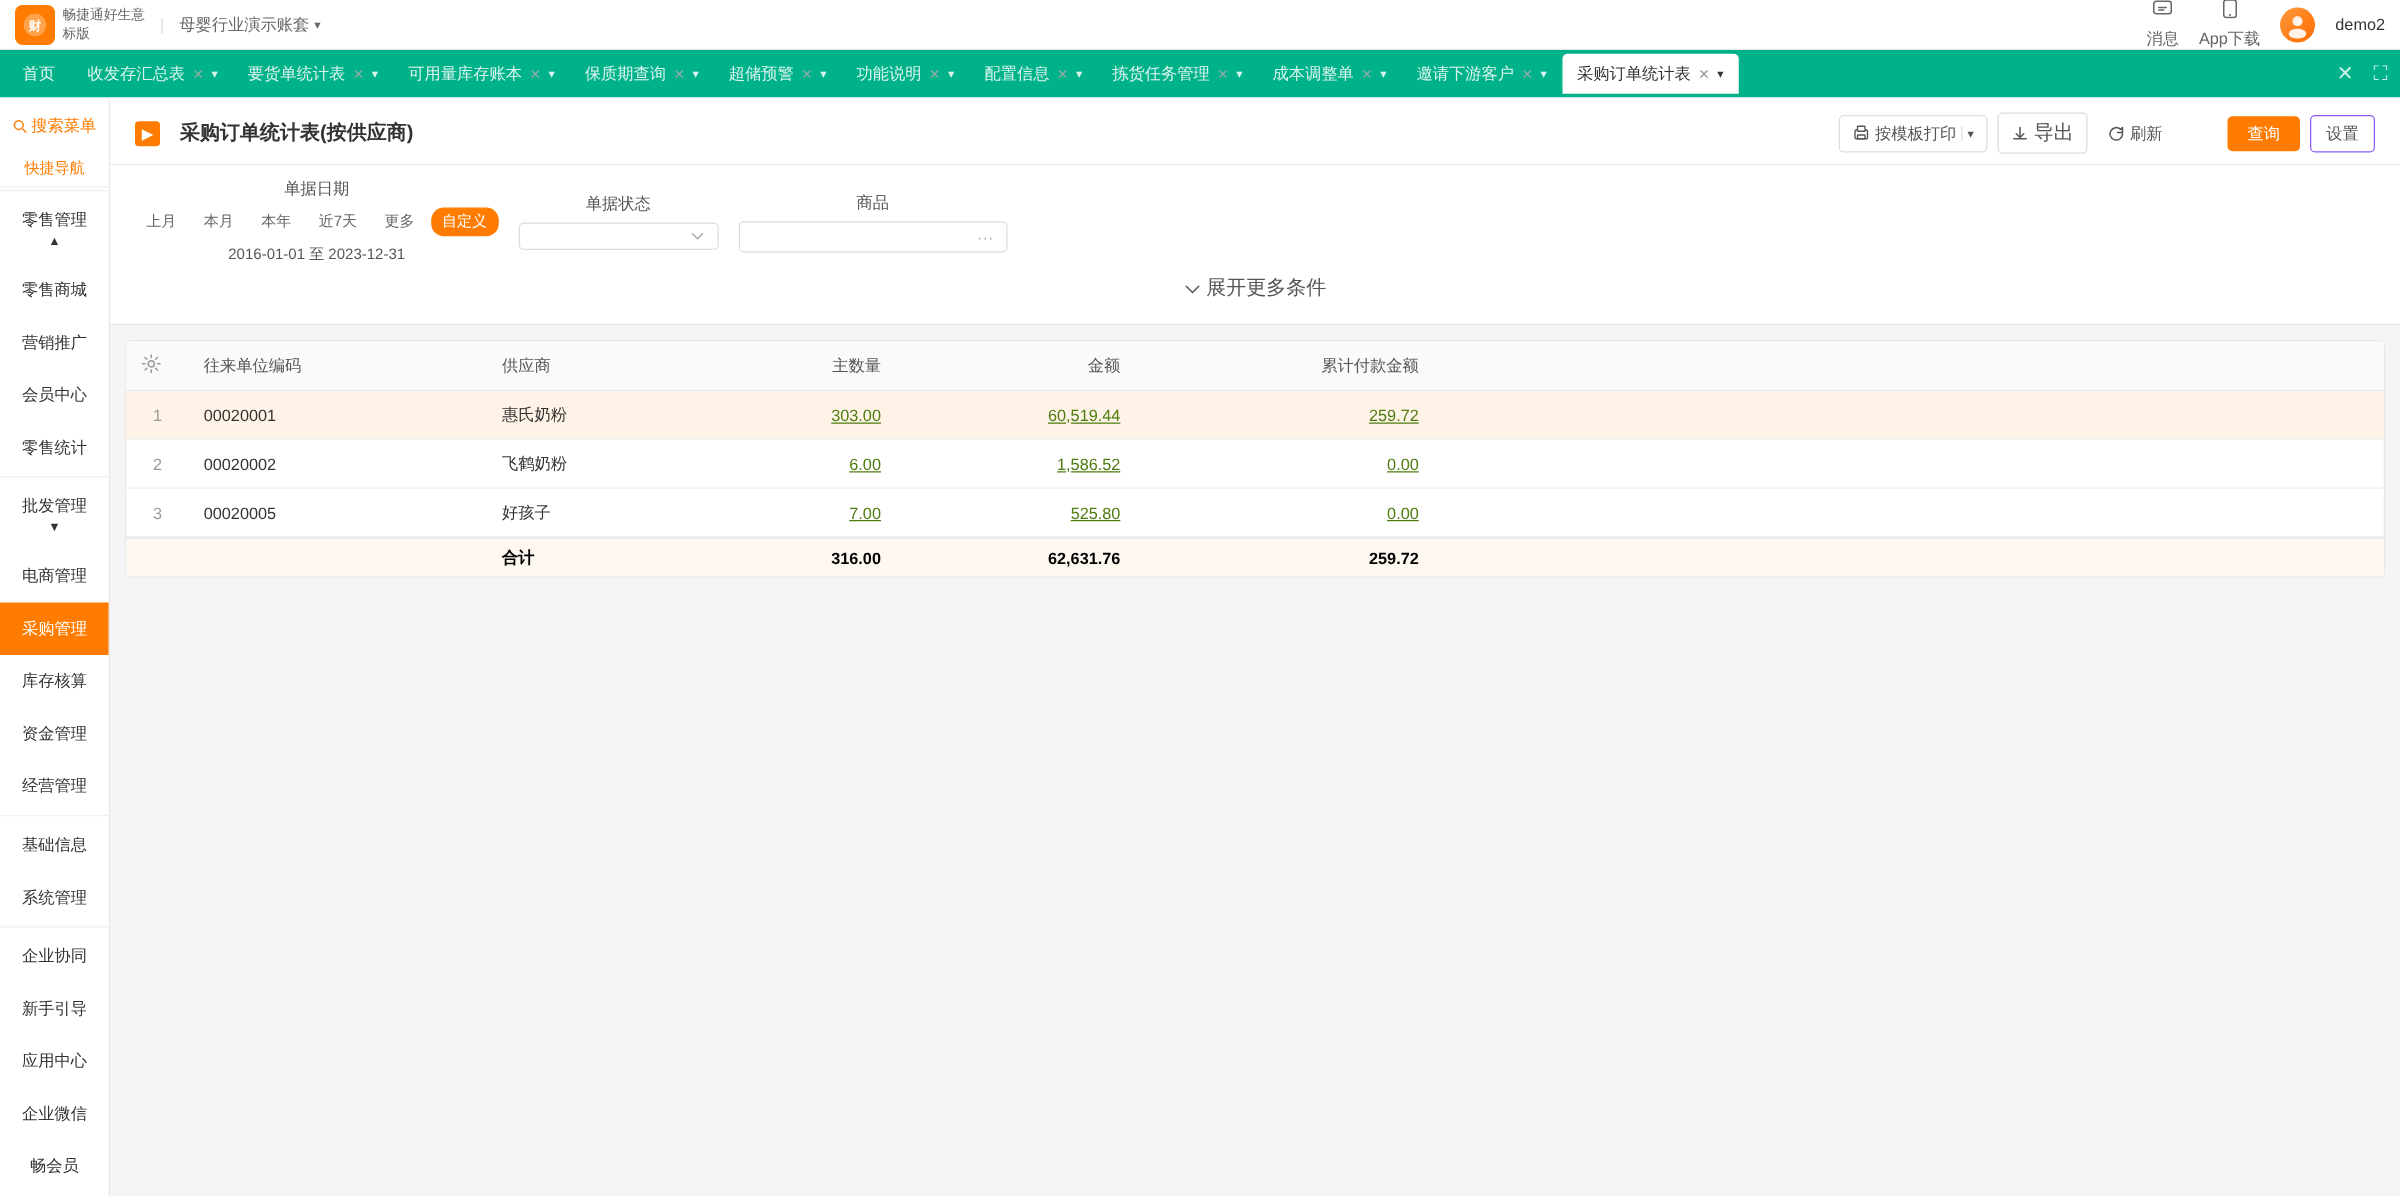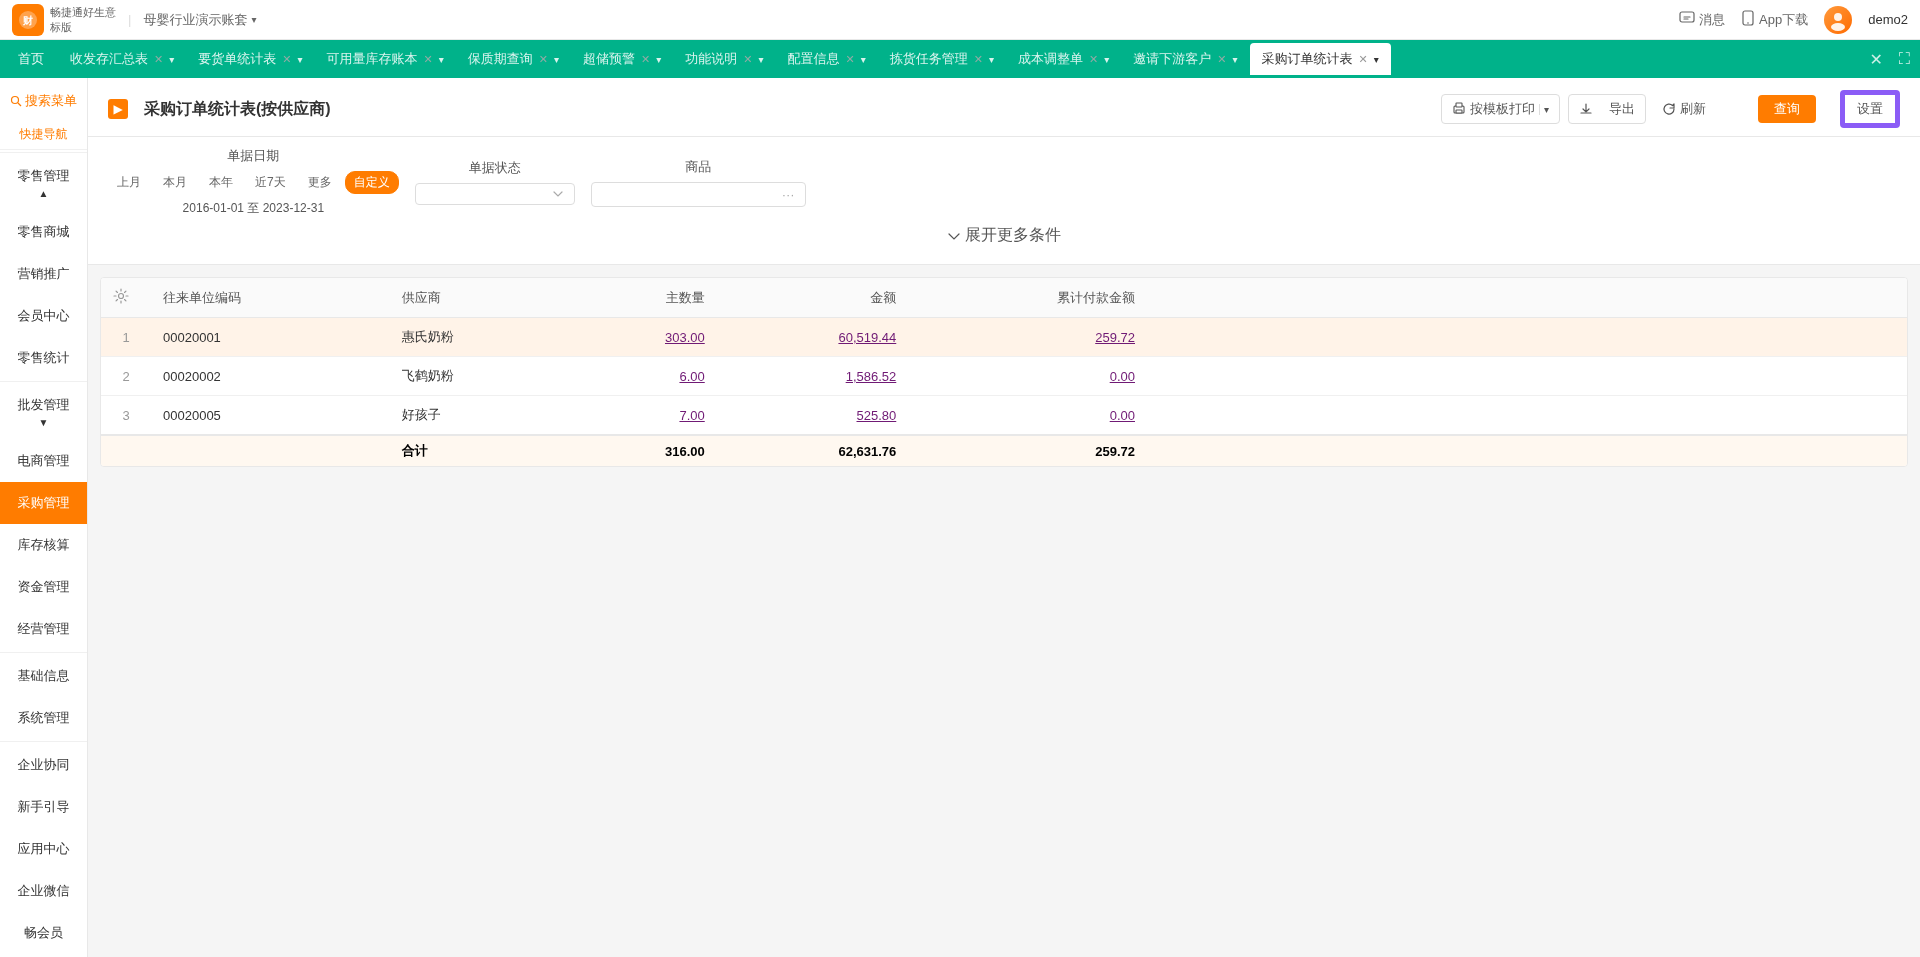--- a/index.html
+++ b/index.html
@@ -6,21 +6,21 @@
     body { font-family: "Microsoft YaHei", "PingFang SC", sans-serif; font-size: 13px; background: #f5f5f5; width: 1920px; min-height: 957px; overflow-x: hidden; }
 
     
     .top-bar { display: flex; align-items: center; justify-content: space-between; background: #fff; height: 40px; padding: 0 12px; border-bottom: 1px solid #e8e8e8; }
     .top-bar-left { display: flex; align-items: center; gap: 8px; }
     .logo-area { display: flex; align-items: center; gap: 6px; }
     .logo-icon { width: 32px; height: 32px; background: #ff7c00; border-radius: 6px; display: flex; align-items: center; justify-content: center; color: #fff; font-size: 14px; font-weight: bold; }
     .logo-text { font-size: 11px; color: #666; line-height: 1.3; }
     .industry-selector { display: flex; align-items: center; gap: 4px; color: #666; font-size: 13px; cursor: pointer; }
     .top-bar-right { display: flex; align-items: center; gap: 16px; }
-    .top-bar-action { display: flex; align-items: center; gap: 4px; color: #666; font-size: 13px; cursor: pointer; }
+    .top-bar-action { display: flex; align-items: center; gap: 4px; color: #666; font-size: 13px; cursor: pointer; flex-direction: column; }
     .user-avatar { width: 28px; height: 28px; border-radius: 50%; background: linear-gradient(135deg, #ff9a3c, #ff6b00); display: flex; align-items: center; justify-content: center; color: #fff; font-size: 11px; }
 
     
     .nav-tabs { display: flex; align-items: center; background: #00b28a; height: 38px; padding: 16px 4px; overflow: hidden; }
     .nav-tab { display: flex; align-items: center; gap: 4px; padding: 0 12px; height: 32px; color: #fff; font-size: 13px; cursor: pointer; border-radius: 4px 4px 0 0; white-space: nowrap; opacity: 0.85; }
     .nav-tab.active { background: #fff; color: #333; opacity: 1; }
     .nav-tab .close-x { color: #aaa; font-size: 11px; margin-left: 2px; }
     .nav-tab.active .close-x { color: #999; }
     .nav-tab-home { color: #fff; padding: 0 14px; opacity: 0.9; }
     .nav-end-actions { margin-left: auto; display: flex; align-items: center; gap: 4px; }
@@ -41,24 +41,24 @@
     .sidebar-separator { height: 1px; background: #f0f0f0; margin: 2px 0; }
 
     
     .content { flex: 1; display: flex; flex-direction: column; background: #f5f5f5; overflow: hidden; }
 
     
     .page-header { background: #fff; padding: 12px 20px 8px; display: flex; align-items: center; justify-content: space-between; border-bottom: 1px solid #e8e8e8; }
     .page-title { font-size: 16px; font-weight: 600; color: #333; }
     .page-header-actions { display: flex; align-items: center; gap: 8px; }
     .btn-print { display: flex; align-items: center; gap: 4px; border: 1px solid #ddd; background: #fff; padding: 5px 10px; border-radius: 4px; font-size: 13px; color: #555; cursor: pointer; }
-    .btn-export { display: flex; align-items: center; gap: 16px; border: 1px solid #ddd; background: #fff; padding: 5px 10px; border-radius: 4px; font-size: 13px; color: #555; cursor: pointer; }
+    .btn-export { display: flex; align-items: center; gap: 4px; border: 1px solid #ddd; background: #fff; padding: 5px 10px; border-radius: 4px; font-size: 16px; color: #555; cursor: pointer; }
     .btn-refresh { display: flex; align-items: center; gap: 4px; border: none; background: none; padding: 5px 8px; font-size: 13px; color: #555; cursor: pointer; }
     .btn-query { background: #ff7c00; color: #fff; border: none; padding: 5px 16px; border-radius: 4px; font-size: 13px; cursor: pointer; font-weight: 500; margin-left: 36px; }
-    .btn-setting { background: none; border: 5px solid #8b5cf6; color: #555; padding: 5px 12px; border-radius: 4px; font-size: 13px; cursor: pointer; margin-left: 16px; }
+    .btn-setting { background: none; border: 1px solid #8b5cf6; color: #555; padding: 5px 12px; border-radius: 4px; font-size: 13px; cursor: pointer; }
 
     
     .filter-bar { background: #fff; padding: 10px 20px; border-bottom: 1px solid #e8e8e8; }
     .filter-row { display: flex; align-items: center; gap: 16px; flex-wrap: nowrap; }
     .filter-item { display: flex; align-items: center; gap: 6px; flex-direction: column; }
     .filter-label { color: #555; font-size: 13px; white-space: nowrap; }
     .date-shortcuts { display: flex; align-items: center; gap: 4px; }
     .date-shortcut { padding: 2px 8px; border-radius: 3px; font-size: 12px; color: #666; cursor: pointer; border: 1px solid transparent; }
     .date-shortcut.custom { background: #ff7c00; color: #fff; border-color: #ff7c00; border-radius: 10px; padding: 2px 8px; }
     .date-range { color: #555; font-size: 12px; }
@@ -69,21 +69,21 @@
     .expand-more { display: flex; align-items: center; justify-content: center; padding: 8px 0; }
     .expand-btn { display: flex; align-items: center; gap: 4px; color: #555; font-size: 16px; cursor: pointer; border: none; background: none; }
 
     
     .table-area { flex: 1; padding: 12px; overflow: auto; }
     .data-table { width: 100%; background: #fff; border-radius: 4px; overflow: hidden; border: 1px solid #e8e8e8; }
     .data-table table { width: 100%; border-collapse: collapse; }
     .data-table thead th { background: #fafafa; padding: 10px 12px; text-align: left; font-size: 13px; color: #555; font-weight: 500; border-bottom: 1px solid #e8e8e8; white-space: nowrap; }
     .data-table tbody td { padding: 10px 12px; font-size: 13px; color: #333; border-bottom: 1px solid #f0f0f0; }
     .data-table tbody td.center { text-align: center; }
-    .data-table tbody td.num { text-align: right; color: #701a75; text-decoration: underline; cursor: pointer; }
+    .data-table tbody td.num { text-align: right; color: #4d7c0f; text-decoration: underline; cursor: pointer; }
     .data-table tbody tr.selected { background: #fff3e8; }
     .tfoot-row td { background: #fff8f0; font-weight: 600; padding: 6px 12px; border-top: 2px solid #e8e8e8; }
     .row-num { color: #999; font-size: 13px; }
     .expand-icon { display: inline-block; width: 20px; height: 20px; background: #ff7c00; color: #fff; border-radius: 3px; text-align: center; line-height: 20px; font-size: 12px; cursor: pointer; margin-right: 6px; }
   </style>
 </head>
 <body>
 
 <div class="top-bar">
   <div class="top-bar-left">

